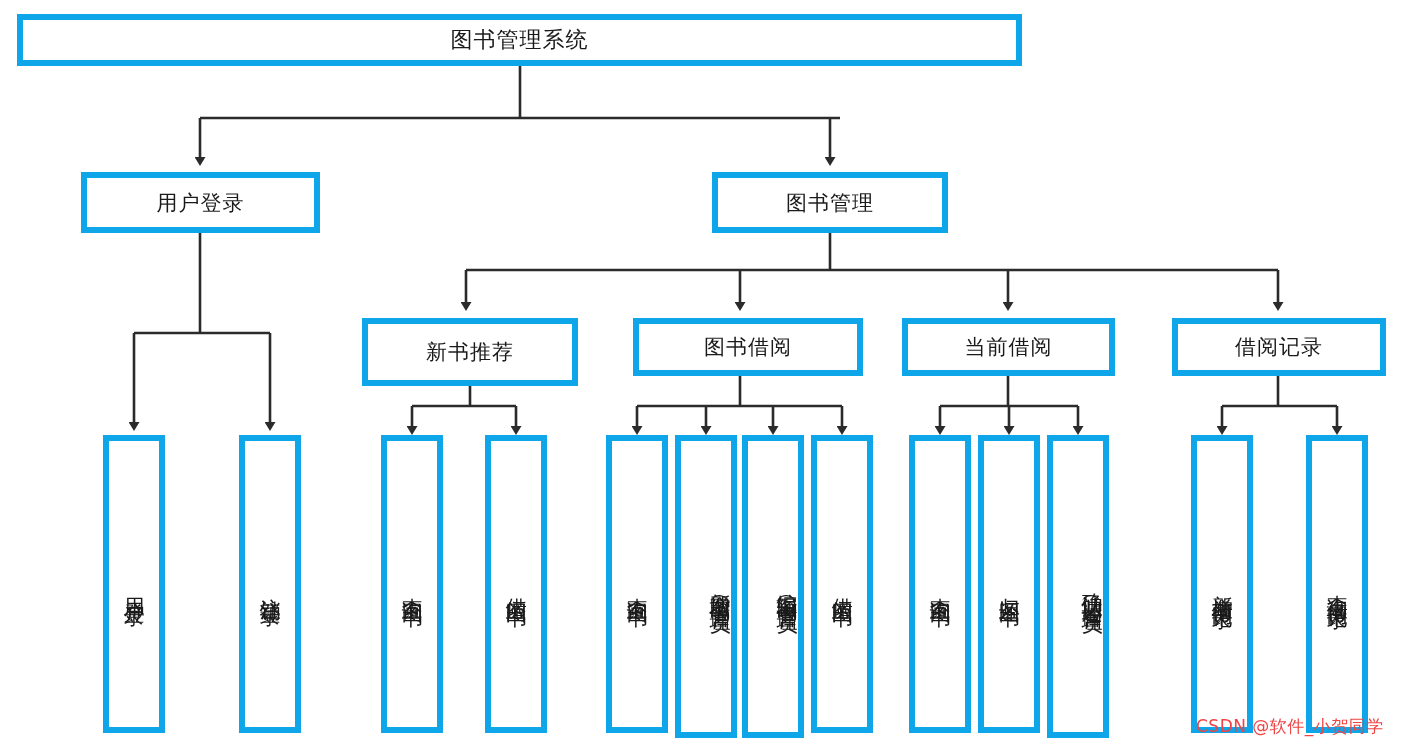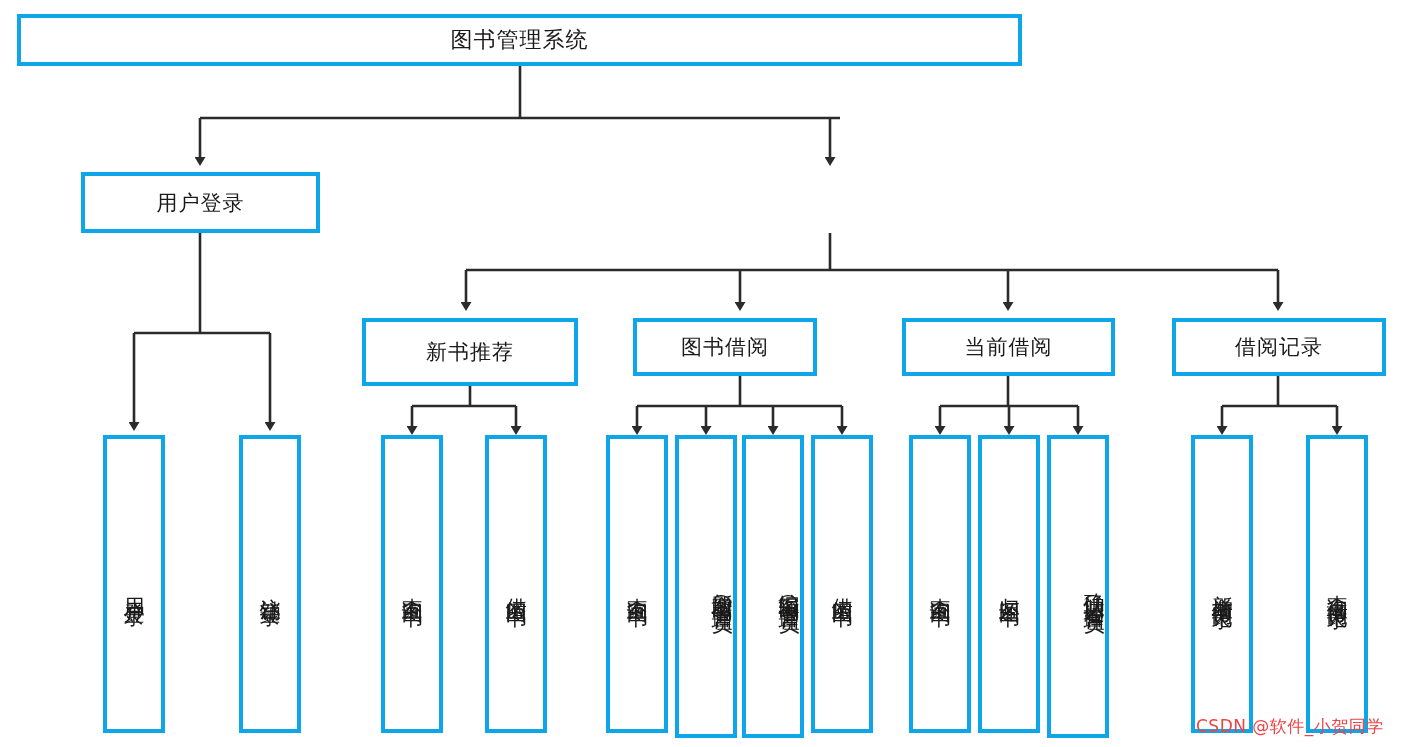--- a/index.html
+++ b/index.html
@@ -22,21 +22,21 @@
     left: 0;
     top: 0;
     width: 1405px;
     height: 747px;
     pointer-events: none;
   }
   .node {
     position: absolute;
     box-sizing: border-box;
     background: #ffffff;
-    border: 4px solid #0ea5e9;
+    border: 6px solid #0ea5e9;
     display: flex;
     align-items: center;
     justify-content: center;
     color: #1a1a1a;
   }
   .node.h {
     
     font-size: 21px;
     letter-spacing: 1px;
   }
@@ -116,23 +116,24 @@
       <path d="M1278,376 L1278,406"></path>
       <path d="M1222,406 L1337,406"></path>
       <path d="M1222,406 L1222,427" marker-end="url(#arrow)"></path>
       <path d="M1337,406 L1337,427" marker-end="url(#arrow)"></path>
     </g>
   </svg>
 
   <div class="node h root" style="left:17px; top:14px; width:1005px; height:52px;">图书管理系统</div>
 
   <div class="node h" style="left:81px; top:172px; width:239px; height:61px;">用户登录</div>
+  <div class="node h" style="left:712px; top:172px; width:236px; height:61px;">图书管理</div>
 
   <div class="node h" style="left:362px; top:318px; width:216px; height:68px;">新书推荐</div>
-  <div class="node h" style="left:633px; top:318px; width:184px; height:58px;">图书借阅</div>
+  <div class="node h" style="left:633px; top:318px; width:230px; height:58px;">图书借阅</div>
   <div class="node h" style="left:902px; top:318px; width:213px; height:58px;">当前借阅</div>
   <div class="node h" style="left:1172px; top:318px; width:214px; height:58px;">借阅记录</div>
 
   <div class="node v centered" style="left:103px; top:435px; width:62px; height:298px;">用户登录</div>
   <div class="node v centered" style="left:239px; top:435px; width:62px; height:298px;">注销登录</div>
 
   <div class="node v centered" style="left:381px; top:435px; width:62px; height:298px;">查询图书</div>
   <div class="node v centered" style="left:485px; top:435px; width:62px; height:298px;">借阅图书</div>
 
   <div class="node v centered" style="left:606px; top:435px; width:62px; height:298px;">查询图书</div>

